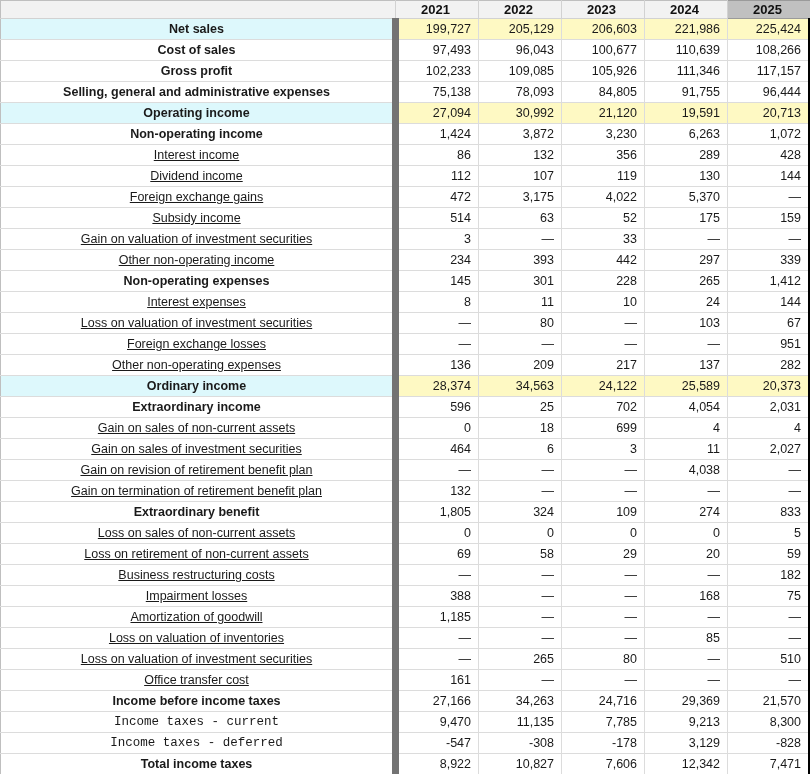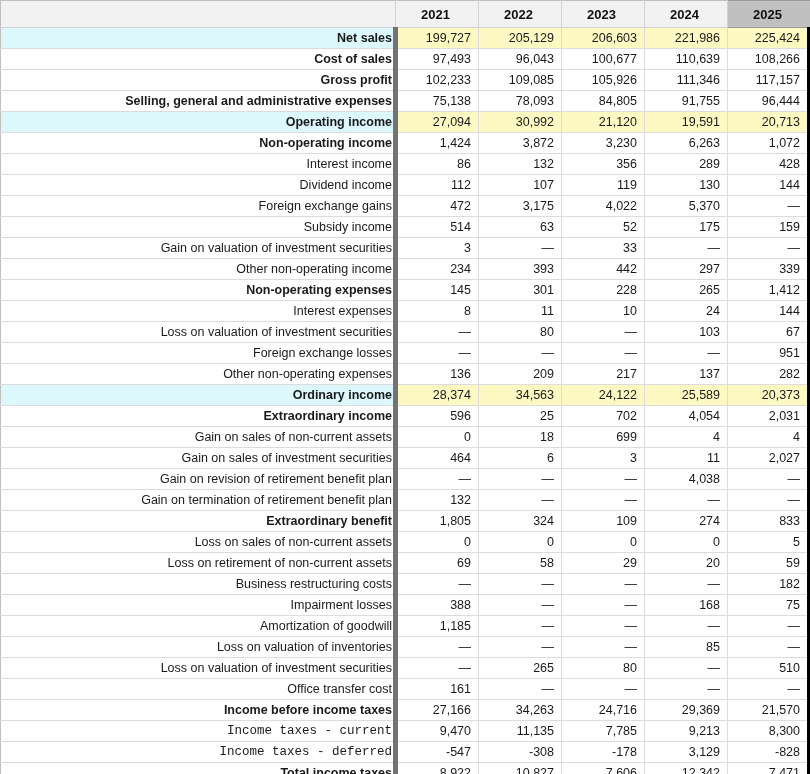--- a/index.html
+++ b/index.html
@@ -20,21 +20,21 @@
     border-collapse: collapse;
     table-layout: fixed;
     font-size: 12.5px;
   }
 
   #fin-table col.label-col { width: 395px; }
   #fin-table col.year-col  { width: 83px; }
 
   
   #fin-table thead th {
-    height: 27px;
+    height: 18px;
     padding: 0 7px 0 4px;
     font-size: 13px;
     font-weight: bold;
     text-align: center;
     background: #f2f2f2;
     border: 1px solid #d2d2d2;
     border-top: 1px solid #bfbfbf;
     color: #111111;
     box-sizing: border-box;
   }
@@ -54,35 +54,35 @@
     height: 20px;
     border: 1px solid #dcdcdc;
     border-top-color: #d5d5d5;
     box-sizing: border-box;
     white-space: nowrap;
     overflow: hidden;
     line-height: 18px;
   }
 
   #fin-table td.lbl {
-    text-align: right;
+    text-align: center;
     padding-left: 1px;
     border-left: 1px solid #bfbfbf;
-    border-right: 5px solid #737373;
+    border-right: 7px solid #737373;
   }
   #fin-table td.num {
     text-align: right;
     padding-right: 7px;
     font-variant-numeric: tabular-nums;
   }
-  #fin-table td.num.last { border-right: 7px solid #000000; }
+  #fin-table td.num.last { border-right: 5px solid #000000; }
 
   
   tr.lvl-head td.lbl { font-weight: bold; padding-left: 4px; }
-  tr.lvl-sub  td.lbl { font-weight: normal; padding-left: 17px; }
+  tr.lvl-sub  td.lbl { font-weight: normal; padding-left: 17px; text-decoration: underline; }
   tr.lvl-flat td.lbl { font-weight: normal; padding-left: 4px; font-family: Liberation Mono, monospace; }
 
   
   tr.lvl-head td.num { font-weight: normal; }
 
   
   tr.hl td { background: #fef9c3; }
   tr.hl td.lbl { background: #ddf8fc; }
 
   

